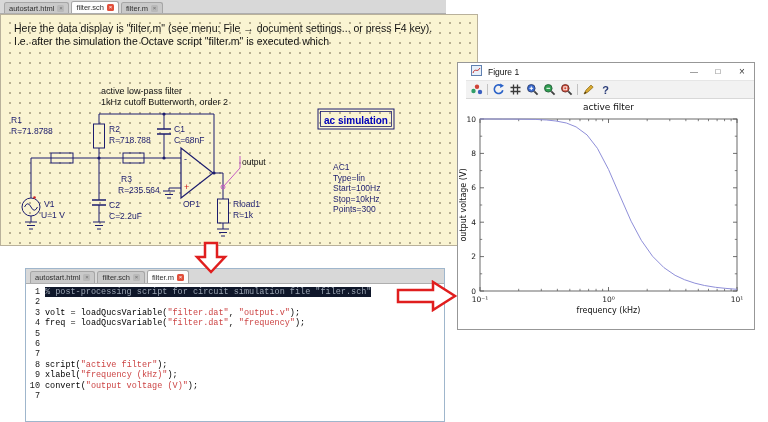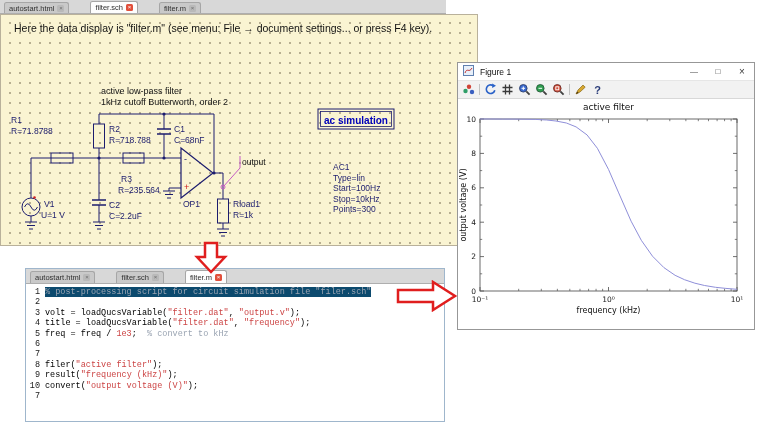--- a/index.html
+++ b/index.html
@@ -3,21 +3,21 @@
 <meta charset="utf-8">
 <style>
   html,body{margin:0;padding:0;}
   body{width:768px;height:422px;position:relative;background:#ffffff;overflow:hidden;
        font-family:"Liberation Sans",sans-serif;}
   .window{position:absolute;box-sizing:border-box;}
 
   
   #schematic-window{left:0;top:0;width:446px;height:246px;}
   .tabbar{height:14px;background:#d8d8d8;border-bottom:1px solid #aeaeae;display:flex;
-          align-items:stretch;padding-left:4px;gap:21px;box-sizing:border-box;}
+          align-items:stretch;padding-left:4px;gap:2px;box-sizing:border-box;}
   .tab{display:flex;align-items:center;gap:3px;padding:0 4px;font-size:7.5px;color:#303030;
        background:#c9c9c9;border:1px solid #a6a6a6;border-bottom:none;border-radius:2.5px 2.5px 0 0;
        margin-top:2px;white-space:nowrap;}
   .tab.active{background:#fdfdfd;margin-top:1px;}
   .tab-close{width:7px;height:7px;border-radius:1.5px;background:#b9b9b9;color:#6d6d6d;
              font-size:6px;line-height:7px;text-align:center;flex:none;}
   .tab.active .tab-close{background:#e14f3b;color:#ffffff;}
 
   #schematic-canvas-area{position:absolute;left:0;top:14px;width:478px;height:232px;
       background-color:#faf4d2;border:1px solid #b9b19b;box-sizing:border-box;
@@ -32,28 +32,28 @@
 
   
   #editor-window{left:25px;top:268px;width:420px;height:154px;border:1px solid #9fb6cc;
                  background:#ffffff;overflow:hidden;}
   #editor-window .tabbar{height:15px;}
   #code-area{position:absolute;left:0;top:15px;right:0;bottom:0;padding-top:3px;overflow:hidden;}
   .code-line{display:flex;height:10.4px;line-height:10.4px;
              font-family:"Liberation Mono","DejaVu Sans Mono",monospace;font-size:8.5px;}
   .ln{flex:none;width:14px;text-align:right;margin-right:5px;color:#1a1a1a;}
   .lc{white-space:pre;}
-  .lc.sel{background:#0c4a6e;}
+  .lc.sel{background:#0f172a;}
   .tok-code{color:#000000;}
   .tok-string{color:#cc4444;}
   .tok-number{color:#cc4444;}
   .tok-comment{color:#9aa4b2;}
 
   
-  #figure-window{left:457px;top:62px;width:298px;height:268px;border:1px solid #979797;background:#ffffff;}
+  #figure-window{left:457px;top:62px;width:298px;height:268px;border:1px solid #979797;background:#ffffff;padding-left:8px;}
   .fig-titlebar{height:17px;display:flex;align-items:center;padding-left:5px;font-size:8.5px;color:#101010;}
   .fig-title{margin-left:4px;}
   .fig-controls{margin-left:auto;display:flex;}
   .fig-btn{width:24px;text-align:center;font-size:8px;color:#3c3c3c;line-height:17px;}
   .fig-toolbar{height:17px;background:#f2f2f2;border-top:1px solid #e6e6e6;border-bottom:1px solid #d8d8d8;
                display:flex;align-items:center;padding:0 4px;gap:4px;box-sizing:content-box;}
   .tb-sep{width:1px;height:11px;background:#c2c2c2;flex:none;}
   .tb-icon{width:13px;height:13px;display:block;flex:none;}
   #plot-area{position:absolute;left:0;top:36px;width:296px;height:230px;}
   #plot-svg{width:296px;height:230px;display:block;}
@@ -78,20 +78,21 @@
     </div>
     <div class="tab">
       <span>filter.m</span>
       <span class="tab-close">×</span>
     </div>
   </div>
 
   <div id="schematic-canvas-area">
     <div id="note-text">
       <div>Here the data display is "filter.m" (see menu:  File → document settings... or press F4 key).</div>
+      <div>I.e. after the simulation the Octave script "filter.m" is executed which</div>
     </div>
 
     <svg id="circuit-svg" viewBox="0 14 444 230" preserveAspectRatio="none">
 
       <text class="ctitle" x="100" y="93">active low-pass filter</text>
       <text class="ctitle" x="100" y="104">1kHz cutoff Butterworth, order 2</text>
 
       <g stroke="#1c1c6e" stroke-width="1" fill="none">
         <path d="M30,157 H180 M30,157 V197 M30,215 V221 M98,157 V199 M98,204 V221 M98,147 V157 M98,113 V123 M98,113 H213 M163,113 V128 M163,133 V157 M213,113 V172 M180,187 H168 M168,187 V190 M212,172 H222 M222,172 V198 M222,222 V228"></path>
       </g>
@@ -211,40 +212,39 @@
       <div class="code-line">
         <span class="ln">2</span>
         <span class="lc"></span>
       </div>
       <div class="code-line">
         <span class="ln">3</span>
         <span class="lc"><span class="tok-code">volt = loadQucsVariable(</span><span class="tok-string">"filter.dat"</span><span class="tok-code">, </span><span class="tok-string">"output.v"</span><span class="tok-code">);</span></span>
       </div>
       <div class="code-line">
         <span class="ln">4</span>
-        <span class="lc"><span class="tok-code">title = loadQucsVariable(</span><span class="tok-string">"filter.dat"</span><span class="tok-code">, </span><span class="tok-string">"frequency"</span><span class="tok-code">);</span></span>
+        <span class="lc"><span class="tok-code">freq = loadQucsVariable(</span><span class="tok-string">"filter.dat"</span><span class="tok-code">, </span><span class="tok-string">"frequency"</span><span class="tok-code">);</span></span>
       </div>
       <div class="code-line">
         <span class="ln">5</span>
-        <span class="lc"><span class="tok-code">freq = freq / </span><span class="tok-number">1e3</span><span class="tok-code">;  </span><span class="tok-comment">% convert to kHz</span></span>
       </div>
       <div class="code-line">
         <span class="ln">6</span>
         <span class="lc"></span>
       </div>
       <div class="code-line">
         <span class="ln">7</span>
       </div>
       <div class="code-line">
         <span class="ln">8</span>
-        <span class="lc"><span class="tok-code">filer(</span><span class="tok-string">"active filter"</span><span class="tok-code">);</span></span>
+        <span class="lc"><span class="tok-code">script(</span><span class="tok-string">"active filter"</span><span class="tok-code">);</span></span>
       </div>
       <div class="code-line">
         <span class="ln">9</span>
-        <span class="lc"><span class="tok-code">result(</span><span class="tok-string">"frequency (kHz)"</span><span class="tok-code">);</span></span>
+        <span class="lc"><span class="tok-code">xlabel(</span><span class="tok-string">"frequency (kHz)"</span><span class="tok-code">);</span></span>
       </div>
       <div class="code-line">
         <span class="ln">10</span>
         <span class="lc"><span class="tok-code">convert(</span><span class="tok-string">"output voltage (V)"</span><span class="tok-code">);</span></span>
       </div>
       <div class="code-line">
         <span class="ln">7</span>
         <span class="lc"></span>
       </div>
     </div>

